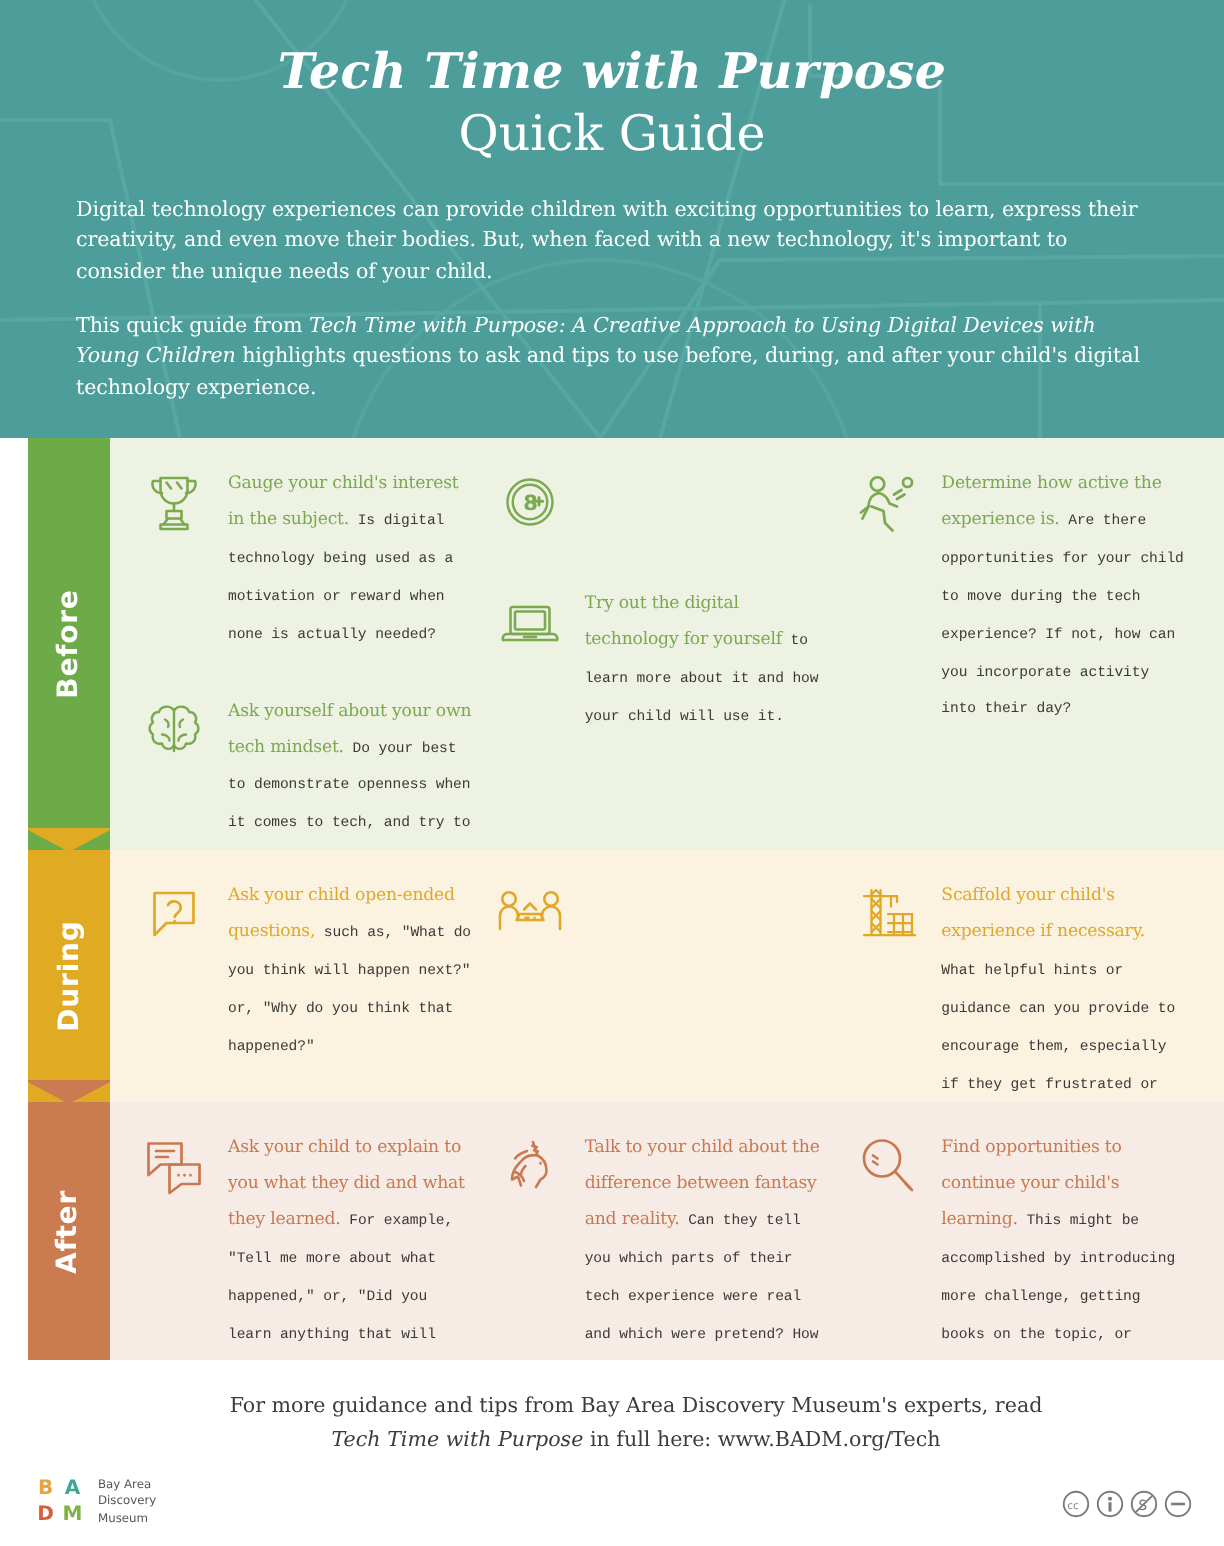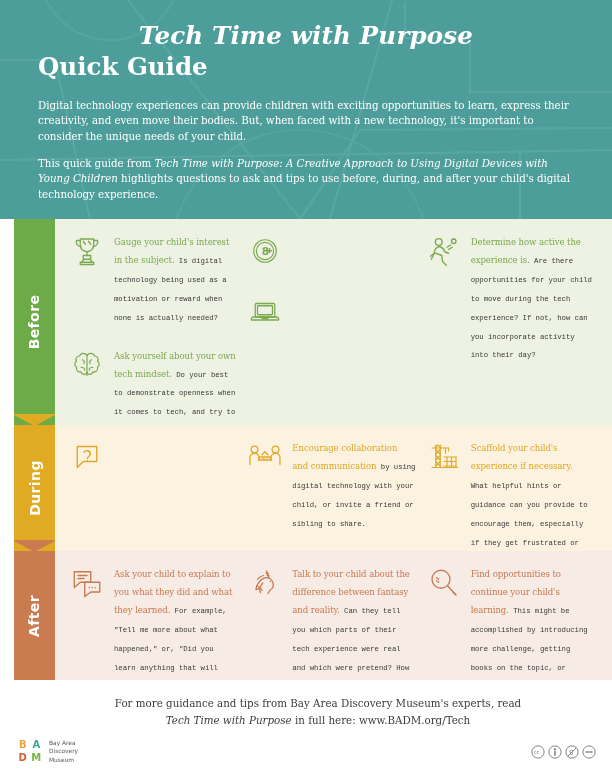--- a/index.html
+++ b/index.html
@@ -22,22 +22,22 @@
   .hdr-inner { position: relative; z-index: 2; padding: 22px 38px 0 38px; }
   .hdr-title1 {
     font-family: "DejaVu Serif", serif;
     font-style: italic; font-weight: bold;
     font-size: 24.5px; color: #ffffff;
     text-align: center; letter-spacing: .2px;
     line-height: 1.18;
   }
   .hdr-title2 {
     font-family: "DejaVu Serif", serif;
-    font-weight: bold; font-size: 24.5px; color: #ffffff;
-    text-align: left; line-height: 1.18; margin-top: 2px;
+    font-weight: normal; font-size: 24.5px; color: #ffffff;
+    text-align: center; line-height: 1.18; margin-top: 2px;
   }
   .hdr-para {
     font-family: "DejaVu Serif", serif;
     font-size: 10.3px; color: #ffffff;
     line-height: 1.52; margin-top: 16px; letter-spacing: -.05px;
   }
   .hdr-para.second { margin-top: 11px; }
   .hdr-para i { font-style: italic; }
 
   
@@ -217,20 +217,23 @@
 
           <div class="card">
             <div class="card-ico">
               <svg width="36" height="36" viewBox="0 0 48 48" fill="none" stroke="#7aa94f" stroke-width="1.7" stroke-linecap="round" stroke-linejoin="round">
                 <rect x="11" y="14" width="26" height="18" rx="1.5"></rect>
                 <rect x="14" y="17" width="20" height="12" rx="1"></rect>
                 <path d="M6 36 h36 a3 3 0 0 0 -3 -4 h-30 a3 3 0 0 0 -3 4 z"></path>
                 <path d="M20 34 h8"></path>
               </svg>
             </div>
+            <div class="card-txt">
+              <span class="lead green">Try out the digital technology for yourself</span><span class="body"> to learn more about it and how your child will use it.</span>
+            </div>
           </div>
         </div>
 
         <div class="col">
           <div class="card">
             <div class="card-ico">
               <svg width="36" height="36" viewBox="0 0 48 48" fill="none" stroke="#7aa94f" stroke-width="1.8" stroke-linecap="round" stroke-linejoin="round">
                 <circle cx="17" cy="12" r="4.5"></circle>
                 <path d="M18 18 c-5 1-7 5-7 9 l-4 8"></path>
                 <path d="M18 18 c4 1 6 4 7 7 l5 2"></path>
@@ -262,38 +265,38 @@
 
         <div class="col">
           <div class="card">
             <div class="card-ico">
               <svg width="36" height="36" viewBox="0 0 48 48" fill="none" stroke="#dfa826" stroke-width="1.8" stroke-linecap="round" stroke-linejoin="round">
                 <path d="M11 10 h26 v20 h-18 l-8 8 z"></path>
                 <path d="M20 18 a4.5 4.5 0 0 1 8.5 2 c0 3-4 3.5-4 6"></path>
                 <path d="M24.4 28.8 v.2"></path>
               </svg>
             </div>
+            <div class="card-txt">
+              <span class="lead gold">Ask your child open-ended questions,</span><span class="body"> such as, "What do you think will happen next?" or, "Why do you think that happened?"</span>
+            </div>
           </div>
         </div>
 
         <div class="col">
           <div class="card">
             <div class="card-ico">
               <svg width="36" height="36" viewBox="0 0 48 48" fill="none" stroke="#dfa826" stroke-width="1.7" stroke-linecap="round" stroke-linejoin="round">
                 <circle cx="10" cy="14" r="4.5"></circle>
                 <path d="M4 34 v-9 a6 6 0 0 1 6 -6 a6 6 0 0 1 6 6 v2"></path>
                 <circle cx="38" cy="14" r="4.5"></circle>
                 <path d="M44 34 v-9 a6 6 0 0 0 -6 -6 a6 6 0 0 0 -6 6 v2"></path>
                 <path d="M17 24 h14 l2 4 h-18 z"></path>
                 <path d="M21 26.5 h2 M27 26.5 v0.2"></path>
                 <path d="M20 21 l4 -4 l4 4"></path>
               </svg>
-            </div>
-            <div class="card-txt">
-              <span class="lead gold">Encourage collaboration and communication</span><span class="body"> by using digital technology with your child, or invite a friend or sibling to share.</span>
             </div>
           </div>
         </div>
 
         <div class="col">
           <div class="card">
             <div class="card-ico">
               <svg width="36" height="36" viewBox="0 0 48 48" fill="none" stroke="#dfa826" stroke-width="1.5" stroke-linecap="round" stroke-linejoin="round">
                 <path d="M8 12 h22"></path>
                 <path d="M13 8 v30 M19 8 v30"></path>

